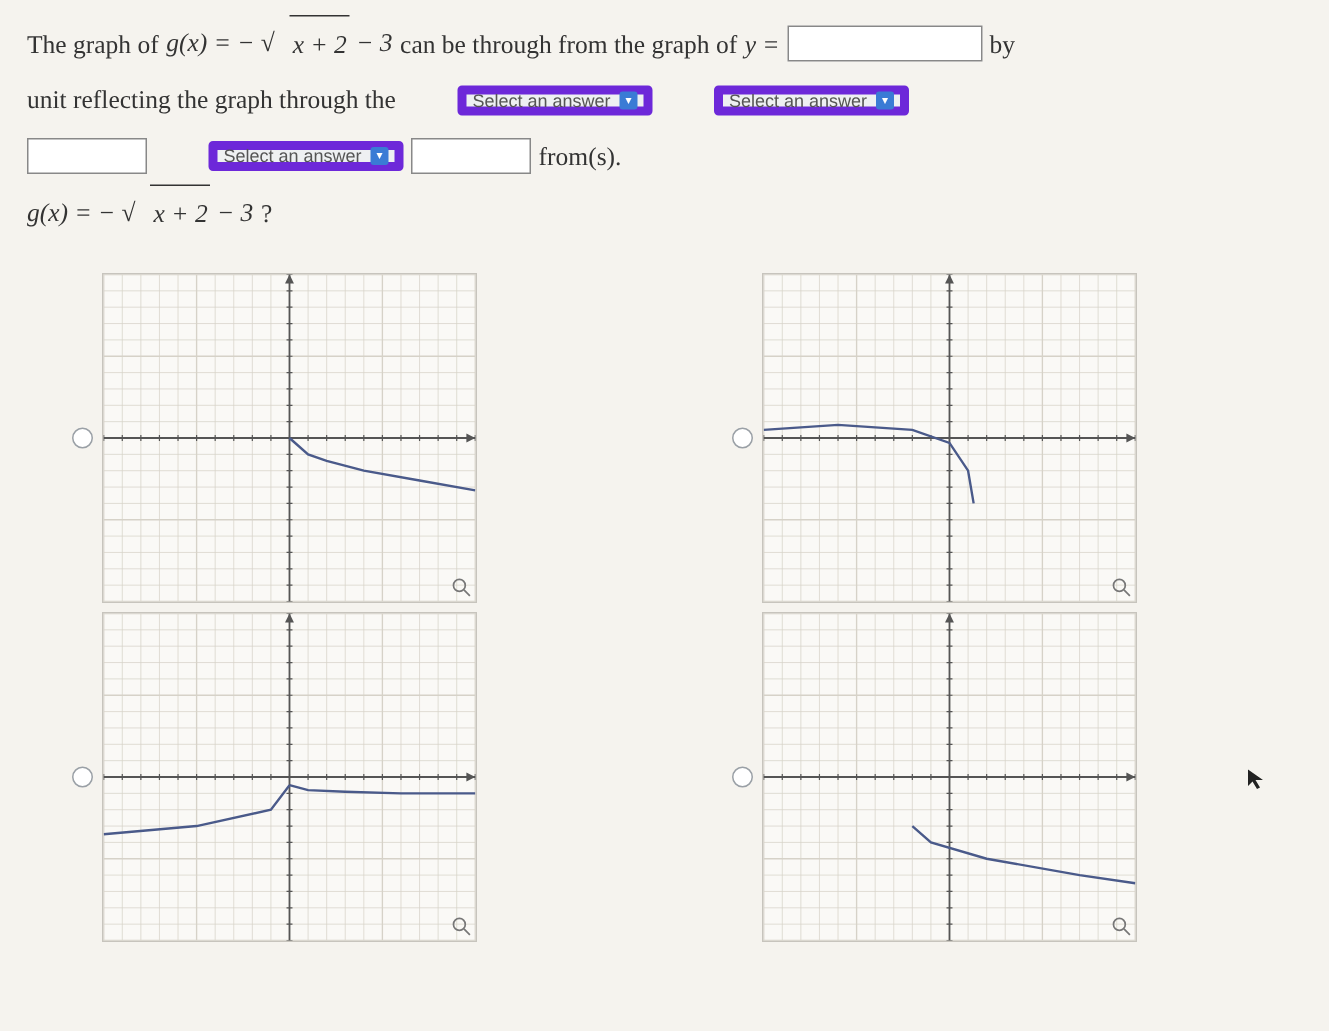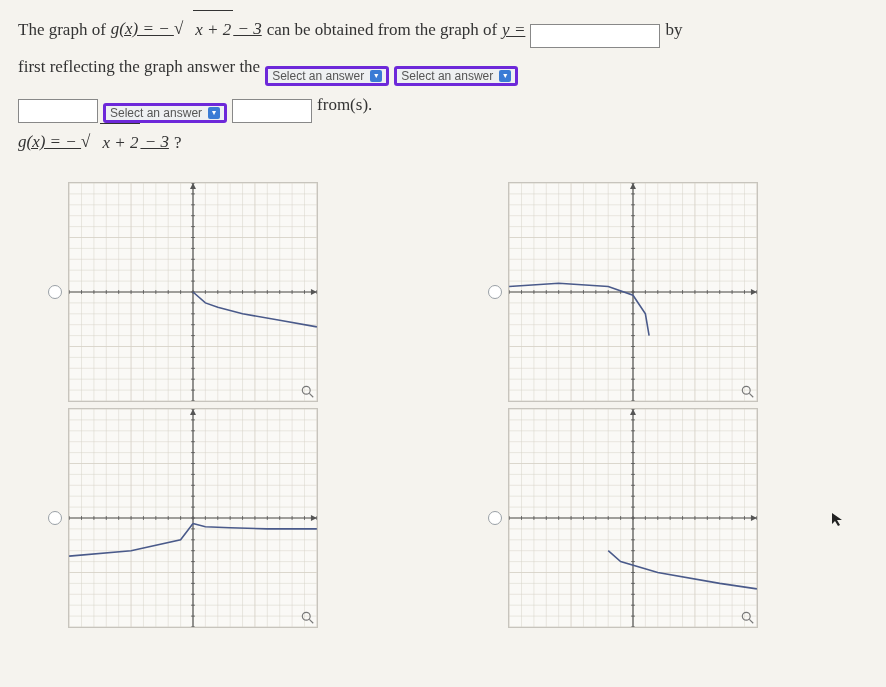--- a/index.html
+++ b/index.html
@@ -10,48 +10,49 @@
       background: #f5f3ee;
       width: 886px;
       height: 687px;
       padding: 10px 18px;
       overflow: hidden;
     }
     .line {
       line-height: 2.2;
       display: flex;
       flex-wrap: wrap;
-      align-items: flex-end;
+      align-items: center;
       gap: 5px;
     }
-    .math { font-style: italic; font-family: Georgia, serif; text-decoration: underline; }
+    .math { font-style: italic; font-family: Georgia, serif; }
     .sqrt { position: relative; display: inline-flex; align-items: flex-start; }
     .sqrt-sym { font-size: 17px; }
     .sqrt-arg { border-top: 1.2px solid #333; padding: 0 2px; font-style: italic; margin-left: 10px; }
     input.text-field {
       border: 1px solid #888;
       background: #fff;
       height: 24px;
       width: 130px;
       padding: 2px 4px;
       font-size: 14px;
     }
     input.text-field.small { width: 80px; }
     .select-wrap {
       display: inline-flex;
       align-items: center;
       background: #eef0f2;
-      border: 3px solid #6d28d9;
+      border: 6px solid #6d28d9;
       border-radius: 3px;
       padding: 1px 4px;
       font-size: 12px;
       font-family: Arial, sans-serif;
       color: #555;
       gap: 6px;
       height: 20px;
+      margin-left: 36px;
     }
     .select-handle {
       width: 12px;
       height: 12px;
       background: #3a7bd5;
       border-radius: 2px;
       display: flex;
       align-items: center;
       justify-content: center;
       color: #fff;
@@ -101,28 +102,28 @@
 <body>
 
 <div class="line">
   <span>The graph of </span>
   <span class="math">
     <span>g(x) = − </span><span class="sqrt">
         <span class="sqrt-sym reg">√</span>
         <span class="sqrt-arg">x + 2</span>
       </span><span> − 3</span>
   </span>
-  <span> can be obtained from the graph of </span>
+  <span> can be through from the graph of </span>
   <span class="math">y = </span>
   <input class="text-field" style="">
   <span>by</span>
 </div>
 
 <div class="line">
-  <span>first reflecting the graph answer the </span>
+  <span>unit reflecting the graph through the </span>
   <span class="select-wrap">
     <span>Select an answer</span>
     <span class="select-handle">▾</span>
   </span>
   <span class="select-wrap">
     <span>Select an answer</span>
     <span class="select-handle">▾</span>
   </span>
 </div>
 

